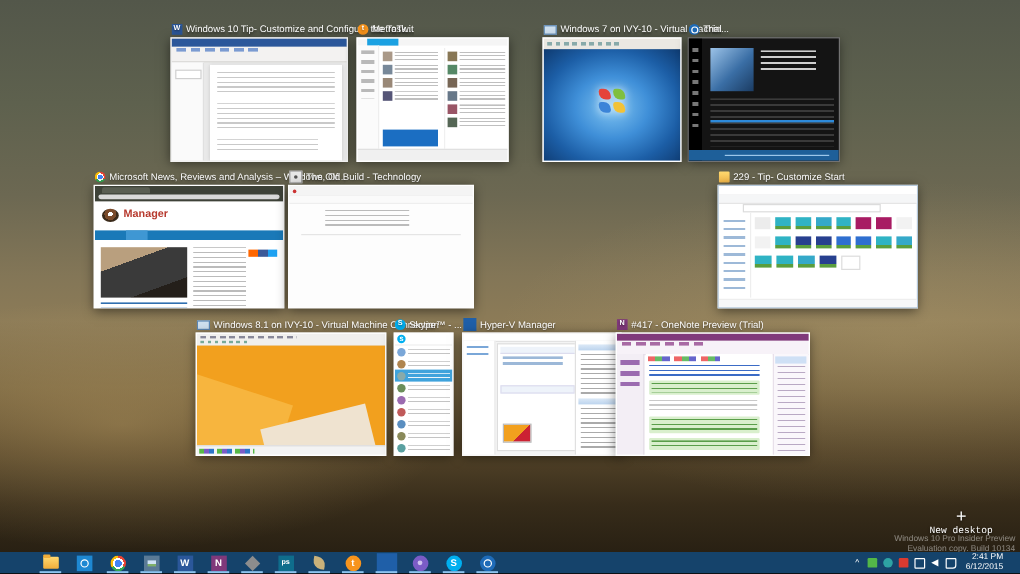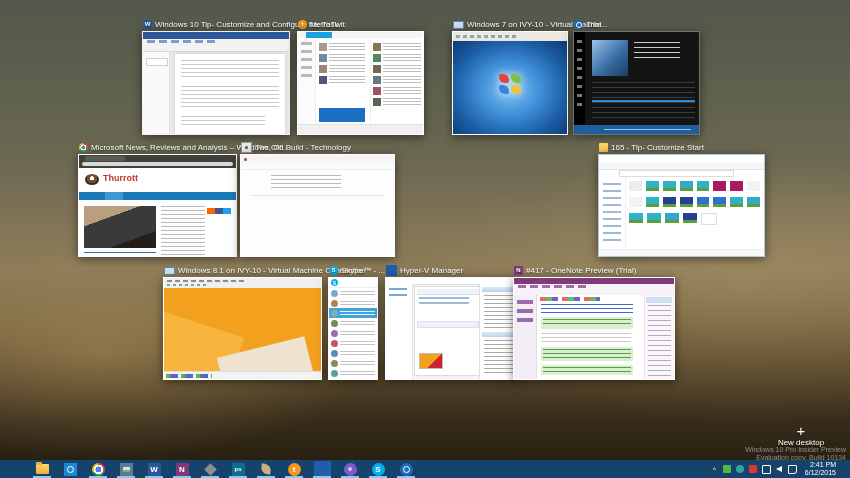--- a/index.html
+++ b/index.html
@@ -171,21 +171,21 @@
   .t-on .link1{left:3px;top:9px;width:92px;height:10px;}
   .t-on .green{position:absolute;background:#d9efcd;border-radius:1px;}
   .t-on .gtext{position:absolute;left:2px;right:2px;top:2px;bottom:2px;background:repeating-linear-gradient(180deg,#5a9e4a 0 1px,transparent 1px 4px);}
   .t-on .plist{right:0;top:17px;bottom:0;width:29px;background:#faf7fb;border-left:1px solid #e8e0ea;}
   .t-on .psel{left:1px;top:2px;width:26px;height:6px;background:#cfe0f5;}
   .t-on .plines{left:3px;top:10px;width:23px;height:80px;background:repeating-linear-gradient(180deg,#b9a9c4 0 1px,transparent 1px 5px);}
 
   
   #new-desktop{position:absolute;right:4px;top:424px;width:90px;text-align:center;color:#fff;}
   #new-desktop .plus{font-size:15px;font-weight:300;line-height:14px;text-shadow:0 1px 2px rgba(0,0,0,.6);}
-  #new-desktop .lbl{font-size:8px;text-shadow:0 1px 2px rgba(0,0,0,.6);}
+  #new-desktop .lbl{font-size:8px;text-shadow:0 1px 2px rgba(0,0,0,.6);font-family:Liberation Mono, monospace;}
   #watermark{position:absolute;right:4px;top:446px;text-align:right;color:rgba(255,255,255,.45);font-size:7px;line-height:8px;}
 
   
   #taskbar{position:absolute;left:0;right:0;bottom:0;height:18px;background:#15436b;display:flex;align-items:stretch;}
   #tb-icons{display:flex;align-items:stretch;}
   .tbi{width:28px;display:flex;align-items:center;justify-content:center;position:relative;}
   .tbi.open::after{content:"";position:absolute;bottom:0;left:5px;right:5px;height:2px;background:#8ec6f2;}
   .g{width:13px;height:13px;display:flex;align-items:center;justify-content:center;font-size:8px;font-weight:bold;color:#fff;}
   .g-start{display:grid;grid-template-columns:1fr 1fr;grid-template-rows:1fr 1fr;gap:1px;width:11px;height:11px;}
   .g-start span{background:#fff;}
@@ -346,21 +346,21 @@
     <div class="wtitle">
       <span class="wicon i-chrome"></span>
       <span>Microsoft News, Reviews and Analysis – Windows, Of...</span>
     </div>
     <div class="thumb t-chr">
       <div class="abs chrome"></div>
       <div class="abs ctab"></div>
       <div class="abs addr"></div>
       <div class="abs page">
         <div class="abs cup"></div>
-        <div class="abs logo">Thurrott</div>
+        <div class="abs logo">Manager</div>
         <div class="abs navb"></div>
         <div class="abs navtab"></div>
         <div class="abs photo"></div>
         <div class="abs hline"></div>
         <div class="abs side"></div>
         <div class="abs chips"></div>
       </div>
     </div>
   </div>
 
@@ -375,21 +375,21 @@
       <div class="abs bar"></div>
       <div class="abs txt"></div>
       <div class="abs rule"></div>
     </div>
   </div>
 
 
   <div class="win" style="left:598px;top:154px;width:167px;height:103px">
     <div class="wtitle">
       <span class="wicon i-folder"></span>
-      <span>165 - Tip- Customize Start</span>
+      <span>229 - Tip- Customize Start</span>
     </div>
     <div class="thumb t-fe">
       <div class="abs title"></div>
       <div class="abs ribbon"></div>
       <div class="abs addr"></div>
       <div class="abs nav"></div>
       <div class="abs files">
         <div class="frow">
           <span class="ft flat" style="--c:#ececec"></span>
             <span class="ft shot" style="--c:#2fb3c4"></span>

